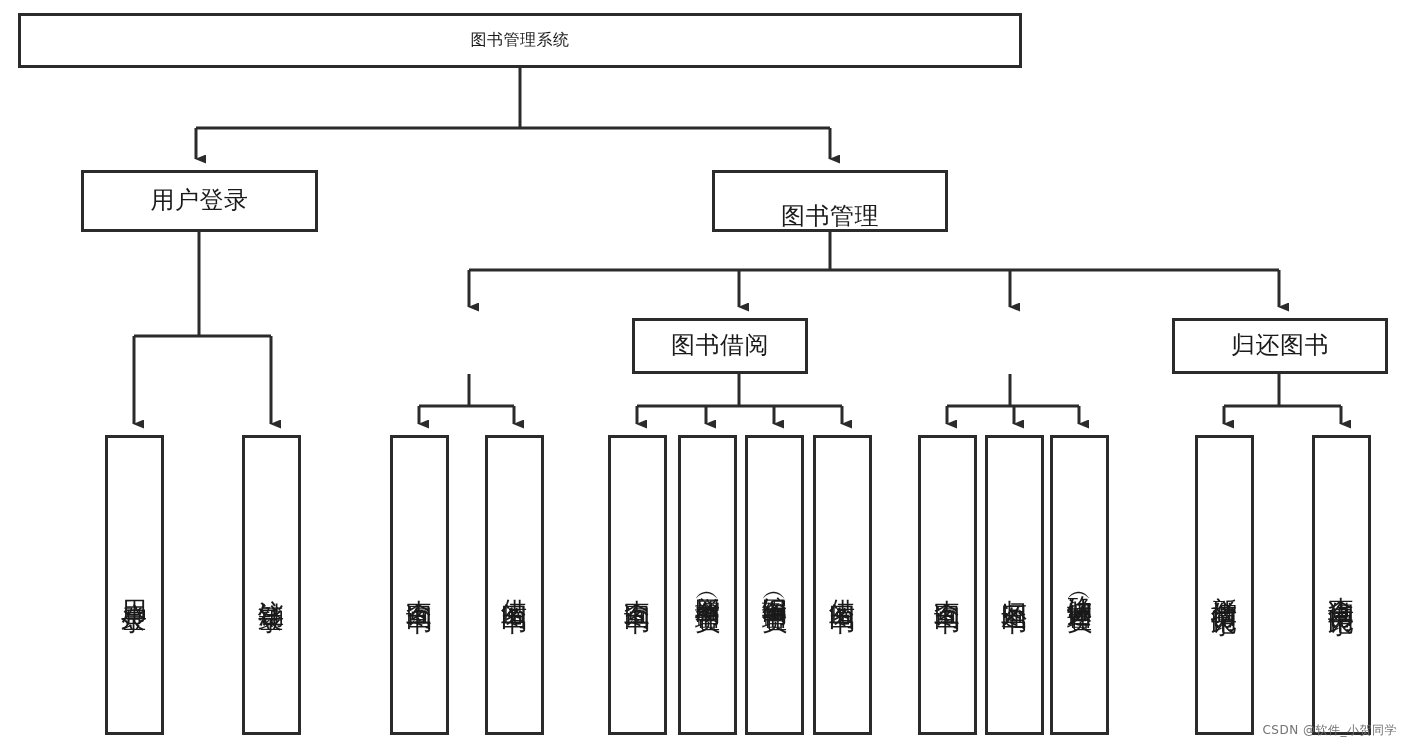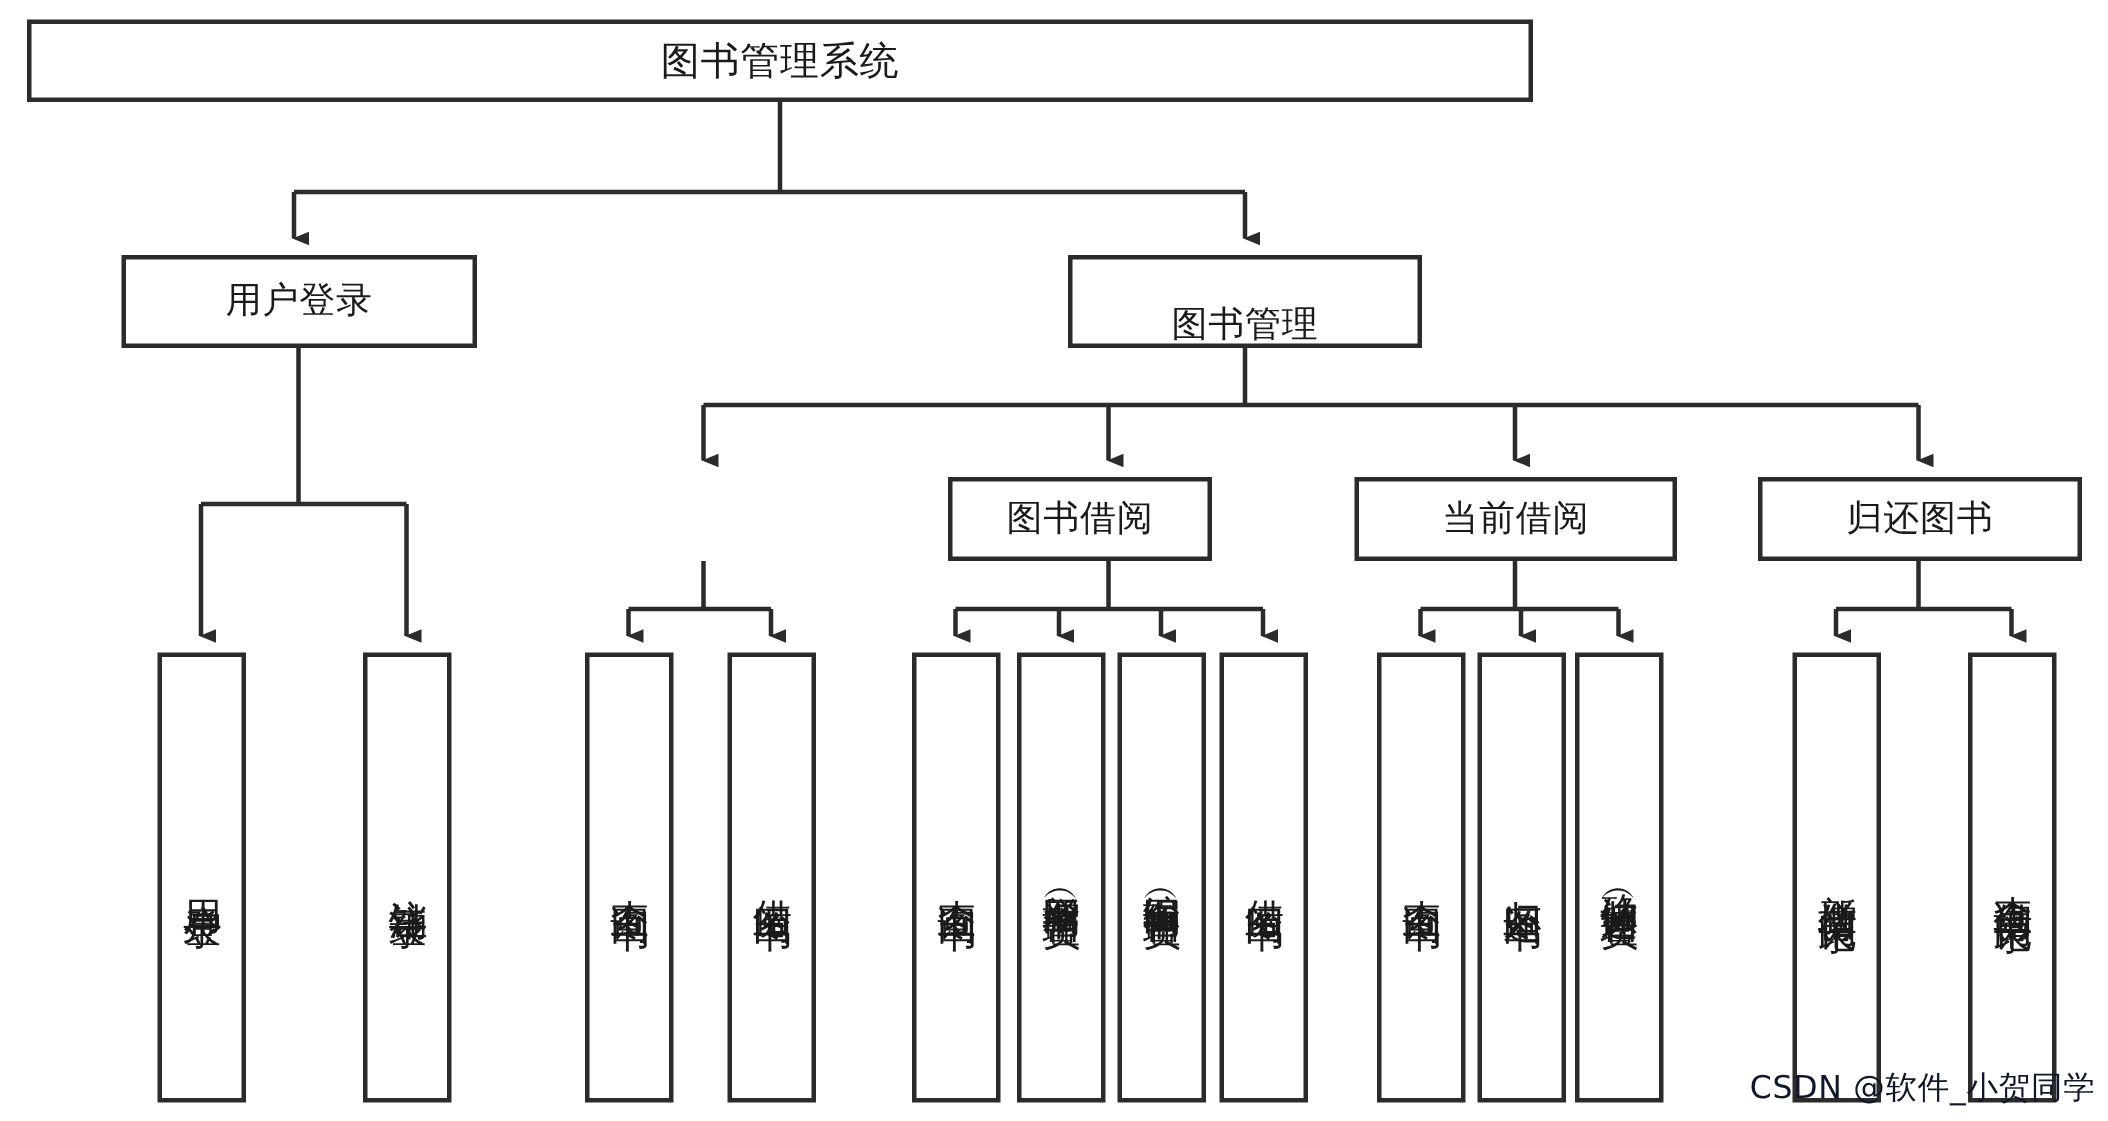--- a/index.html
+++ b/index.html
@@ -35,22 +35,21 @@
     justify-content: center;
     color: #1a1a1a;
   }
   .node .node-label {
     display: block;
     text-align: center;
     line-height: 1.05;
     letter-spacing: 0.5px;
   }
   .node-root .node-label {
-    font-size: 26px;
-    font-family: Liberation Serif, serif;
+    font-size: 16px;
   }
   .node-branch .node-label {
     font-size: 24px;
   }
   
   .node-leaf {
     align-items: center;
     justify-content: center;
   }
   .node-leaf .node-label {
@@ -62,22 +61,22 @@
     white-space: nowrap;
   }
   .node-leaf.tall-text .node-label {
     letter-spacing: 2px;
     font-size: 25px;
   }
   #watermark {
     position: absolute;
     right: 8px;
     bottom: 8px;
-    font-size: 21px;
-    color: #0f172a;
+    font-size: 12px;
+    color: #737373;
     letter-spacing: 0.5px;
     white-space: nowrap;
     user-select: none;
   }
 </style>
 </head>
 <body>
 
 <div id="diagram-root">
 
@@ -141,23 +140,20 @@
 
   <div class="node node-branch" style="left:712px; top:170px; width:236px; height:62px;align-items:flex-end;">
     <span class="node-label">图书管理</span>
   </div>
 
 
   <div class="node node-branch" style="left:632px; top:318px; width:176px; height:56px;">
     <span class="node-label">图书借阅</span>
   </div>
 
-  <div class="node node-branch" style="left:903px; top:318px; width:215px; height:56px;">
-    <span class="node-label">当前借阅</span>
-  </div>
 
   <div class="node node-branch" style="left:1172px; top:318px; width:216px; height:56px;">
     <span class="node-label">归还图书</span>
   </div>
 
   <div class="node node-leaf" style="left:105px; top:435px; width:59px; height:300px;">
     <span class="node-label">用户登录</span>
   </div>
   <div class="node node-leaf" style="left:242px; top:435px; width:59px; height:300px;">
     <span class="node-label">注销登录</span>

